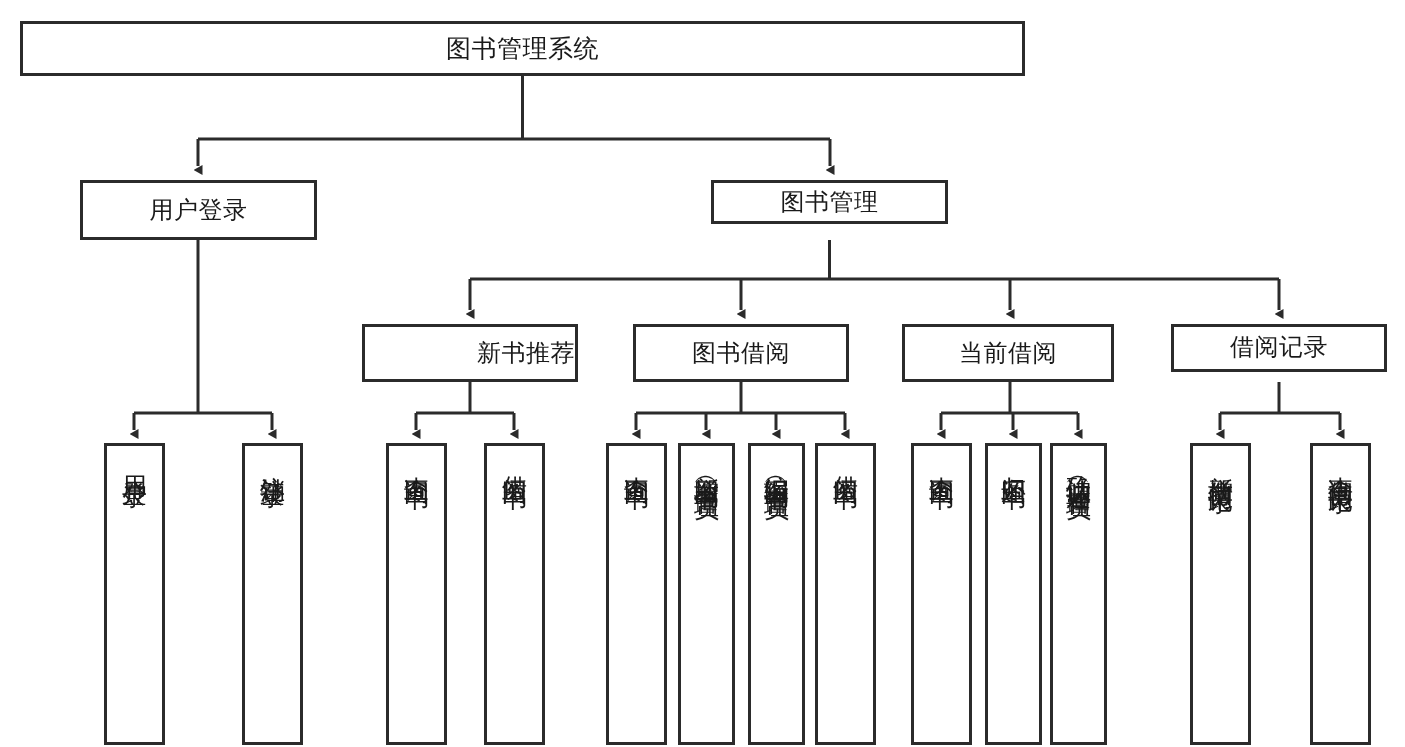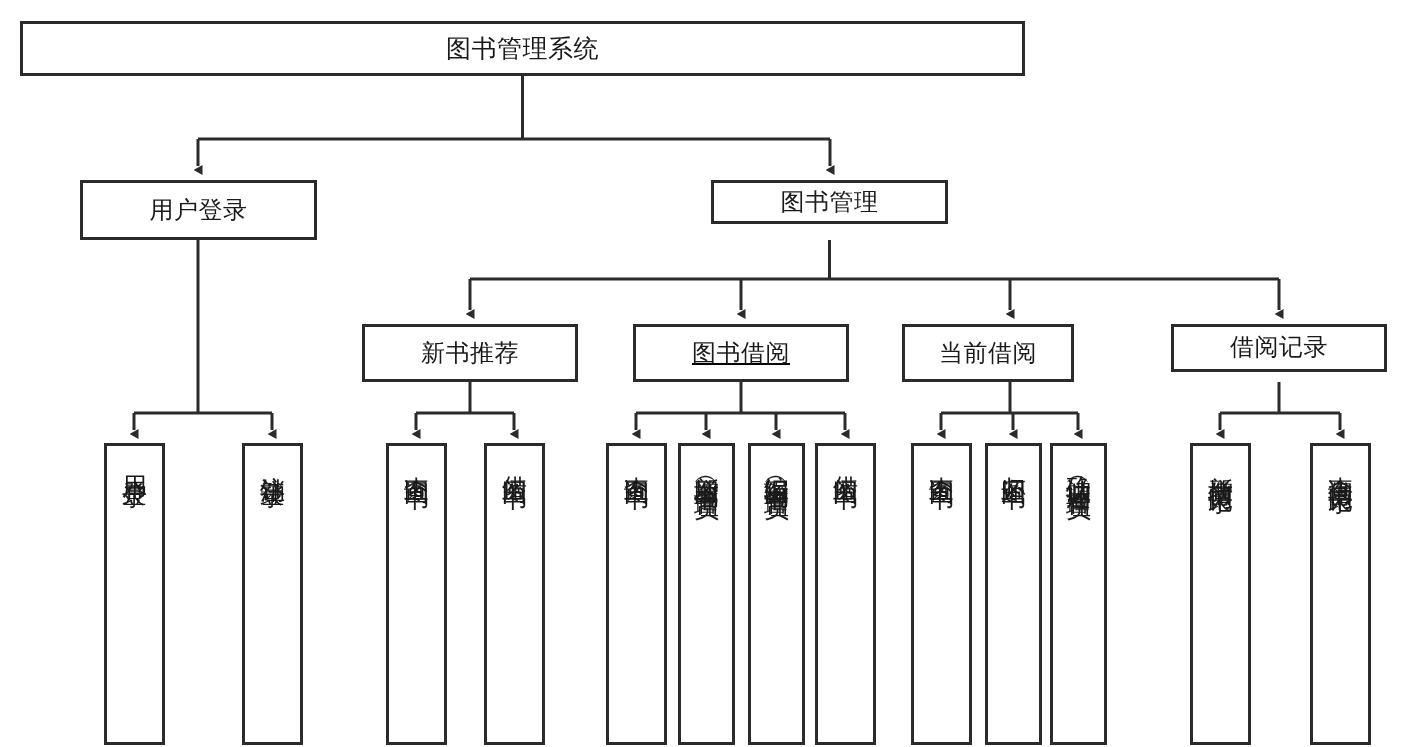--- a/index.html
+++ b/index.html
@@ -134,27 +134,27 @@
     <span class="node-label">图书管理系统</span>
   </div>
 
   <div class="node horizontal" style="left: 80px; top: 172px; width: 237px; height: 60px;">
     <span class="node-label">用户登录</span>
   </div>
   <div class="node horizontal" style="left: 711px; top: 172px; width: 237px; height: 44px;">
     <span class="node-label">图书管理</span>
   </div>
 
-  <div class="node horizontal" style="left: 362px; top: 316px; width: 216px; height: 58px;">
+  <div class="node horizontal" style="left: 362px; top: 316px; width: 216px; height: 58px; justify-content: flex-end;">
     <span class="node-label">新书推荐</span>
   </div>
-  <div class="node horizontal" style="left: 633px; top: 316px; width: 216px; height: 58px; text-decoration: underline;">
+  <div class="node horizontal" style="left: 633px; top: 316px; width: 216px; height: 58px;">
     <span class="node-label">图书借阅</span>
   </div>
-  <div class="node horizontal" style="left: 902px; top: 316px; width: 172px; height: 58px;">
+  <div class="node horizontal" style="left: 902px; top: 316px; width: 212px; height: 58px;">
     <span class="node-label">当前借阅</span>
   </div>
   <div class="node horizontal" style="left: 1171px; top: 316px; width: 216px; height: 48px; font-family: Liberation Serif, serif;">
     <span class="node-label">借阅记录</span>
   </div>
 
   <div class="node vertical" style="left: 104px; top: 435px; width: 61px; height: 302px;">
     <span class="node-label">用户登录</span>
   </div>
   <div class="node vertical" style="left: 242px; top: 435px; width: 61px; height: 302px;">

